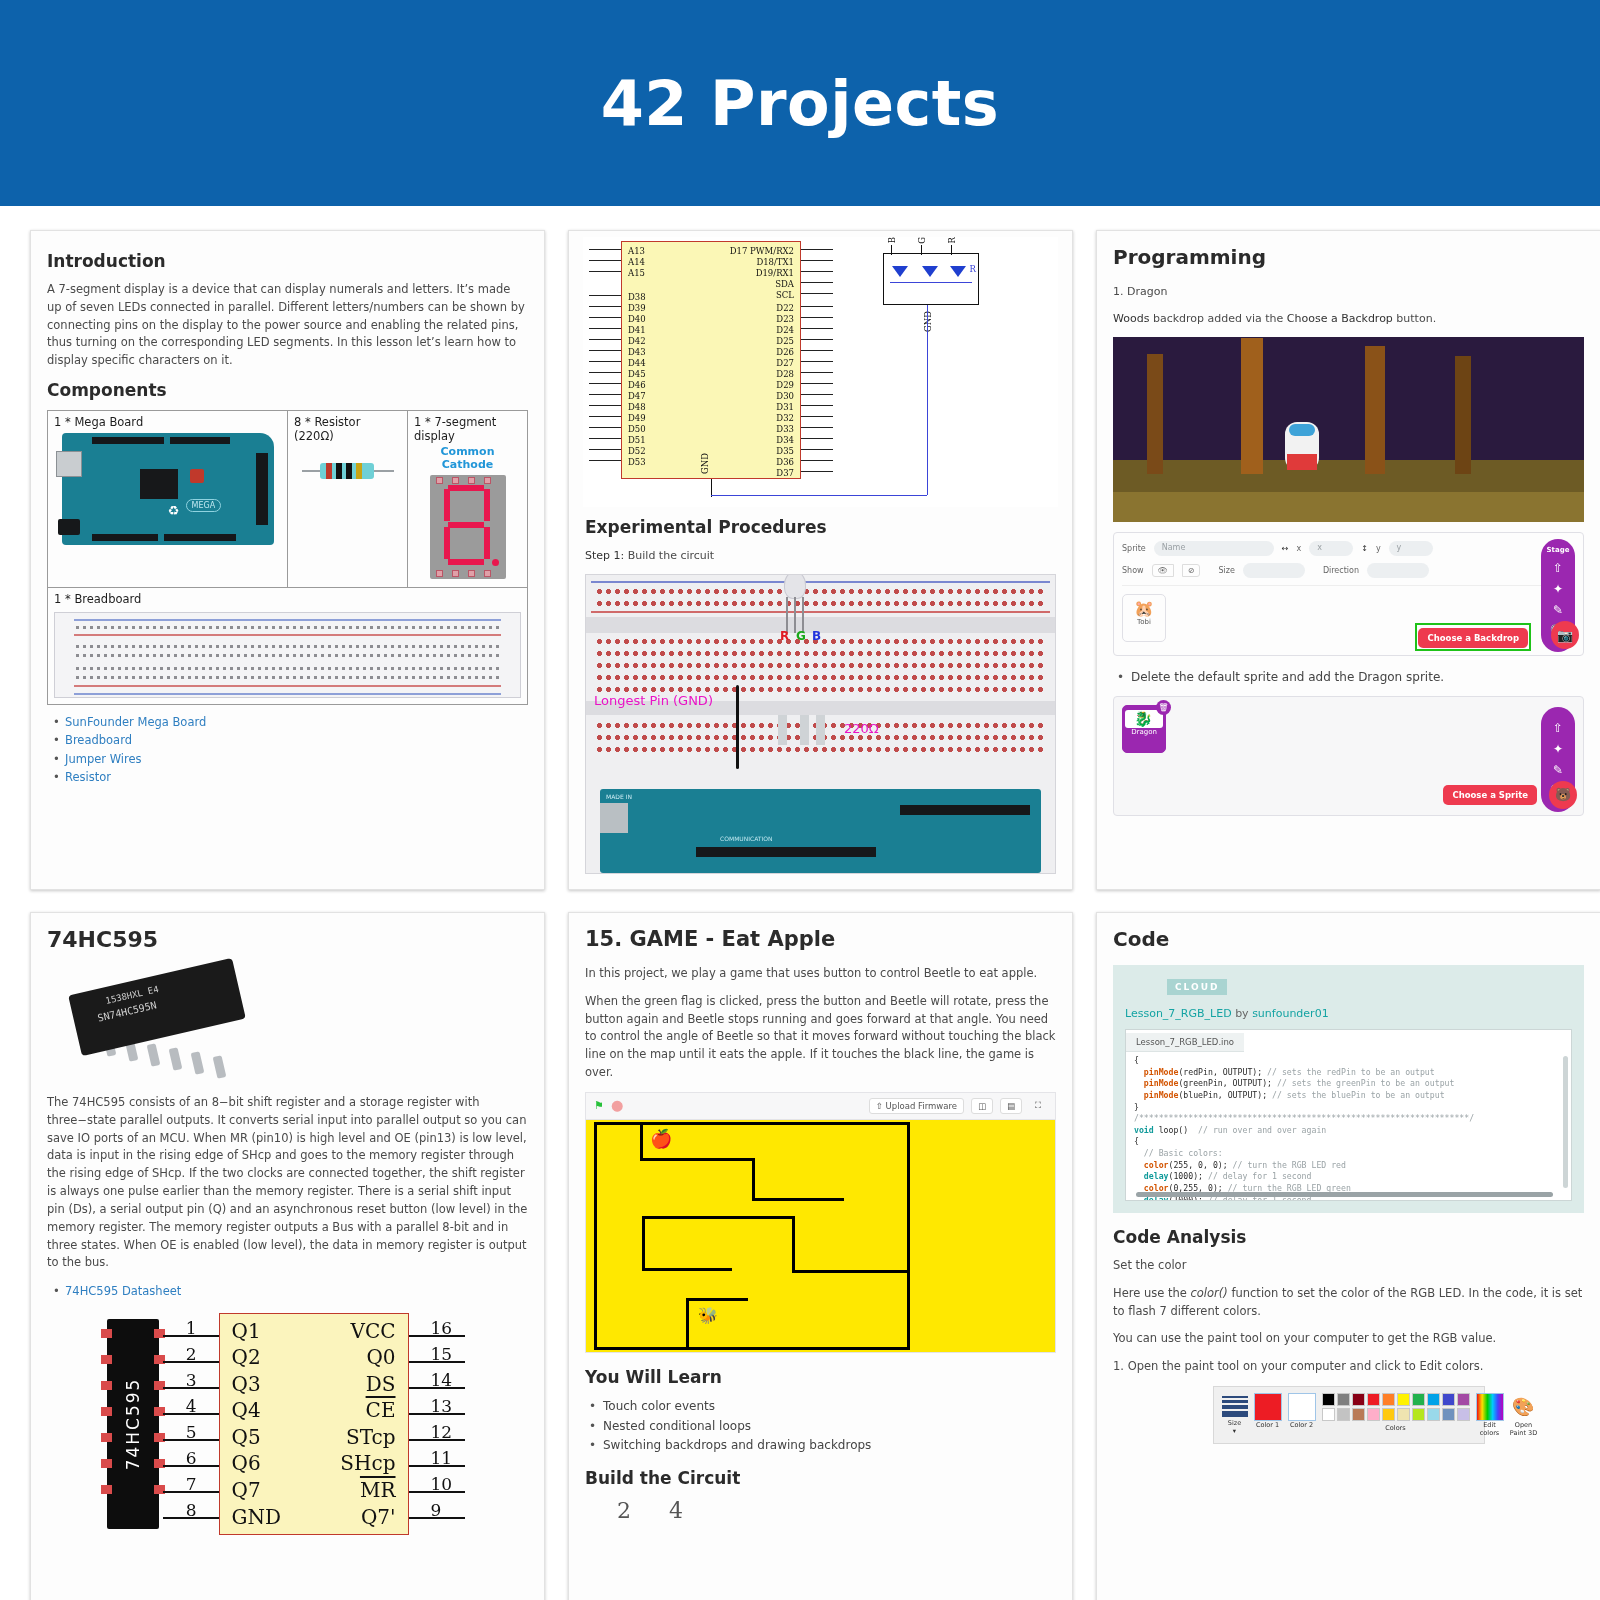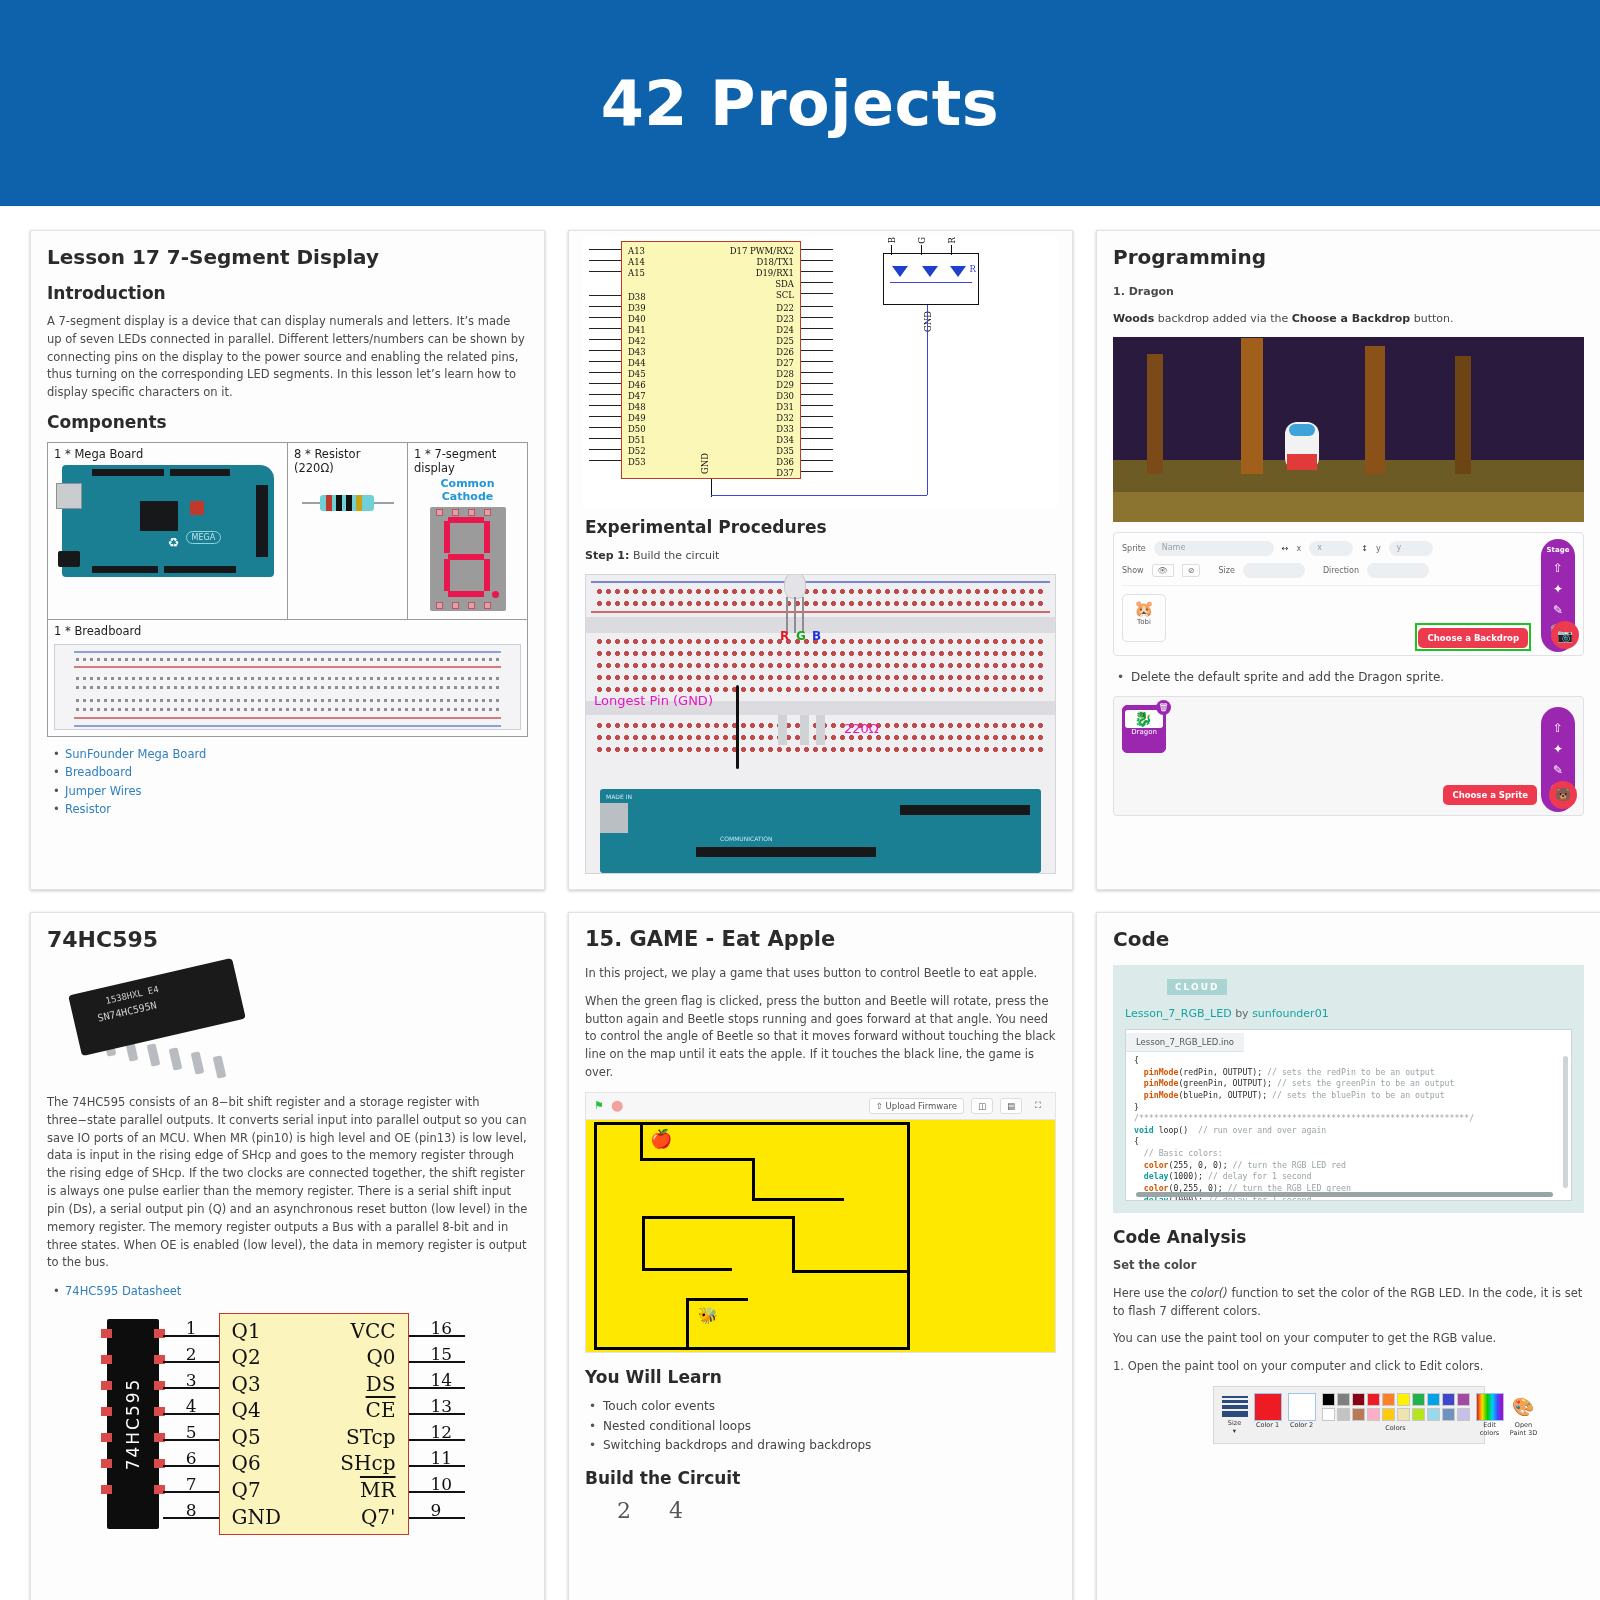--- a/index.html
+++ b/index.html
@@ -30,21 +30,21 @@
     background: #fdfdfd;
     border: 1px solid #e2e2e2;
     box-shadow: 0 1px 3px rgba(0,0,0,.22);
     overflow: hidden;
     position: relative;
   }
   .pad { padding: 14px 16px; }
   h2.title { font-size: 20px; color: #2b2b2b; font-weight: bold; margin-bottom: 14px;}
   h3.sub  { font-size: 17px; color: #2b2b2b; font-weight: bold; margin: 6px 0 10px;}
   p.body  { font-size: 11.5px; color: #4a4a4a; line-height: 1.55; margin-bottom: 10px; }
-  .bold { font-weight: bold; color: #333; }
+  .bold { font-weight: normal; color: #333; }
   ul.links { list-style: none; margin-top: 8px; }
   ul.links li { font-size: 11.5px; color: #2f7fc1; line-height: 1.6; padding-left: 18px; position: relative;}
   ul.links li::before { content: "•"; position: absolute; left: 6px; color: #555; }
   ul.plain li { font-size: 12px; color: #444; line-height: 1.65; padding-left: 18px; position: relative; list-style: none;}
   ul.plain li::before { content: "•"; position: absolute; left: 4px; color: #555;}
 
   
   table.comp { width: 100%; border-collapse: collapse; border: 1px solid #9a9a9a; }
   table.comp td { border: 1px solid #9a9a9a; vertical-align: top; padding: 4px 6px; font-size: 11px; color: #222;}
   .cellcap { font-size: 11.5px; color: #1d1d1d; margin-bottom: 2px; }
@@ -174,21 +174,20 @@
 <body>
 
 <div class="banner">
   <h1>42 Projects</h1>
 </div>
 
 <div class="grid">
 
   <div class="card">
     <div class="pad">
-      <h2 class="title">Lesson 17 7-Segment Display</h2>
       <h3 class="sub">Introduction</h3>
       <p class="body">A 7-segment display is a device that can display numerals and letters. It’s made up of seven LEDs connected in parallel. Different letters/numbers can be shown by connecting pins on the display to the power source and enabling the related pins, thus turning on the corresponding LED segments. In this lesson let’s learn how to display specific characters on it.</p>
       <h3 class="sub">Components</h3>
 
       <table class="comp">
         <tbody>
             <tr>
           <td style="width:50%">
             <div class="cellcap">1 * Mega Board</div>
             <div class="mega">

